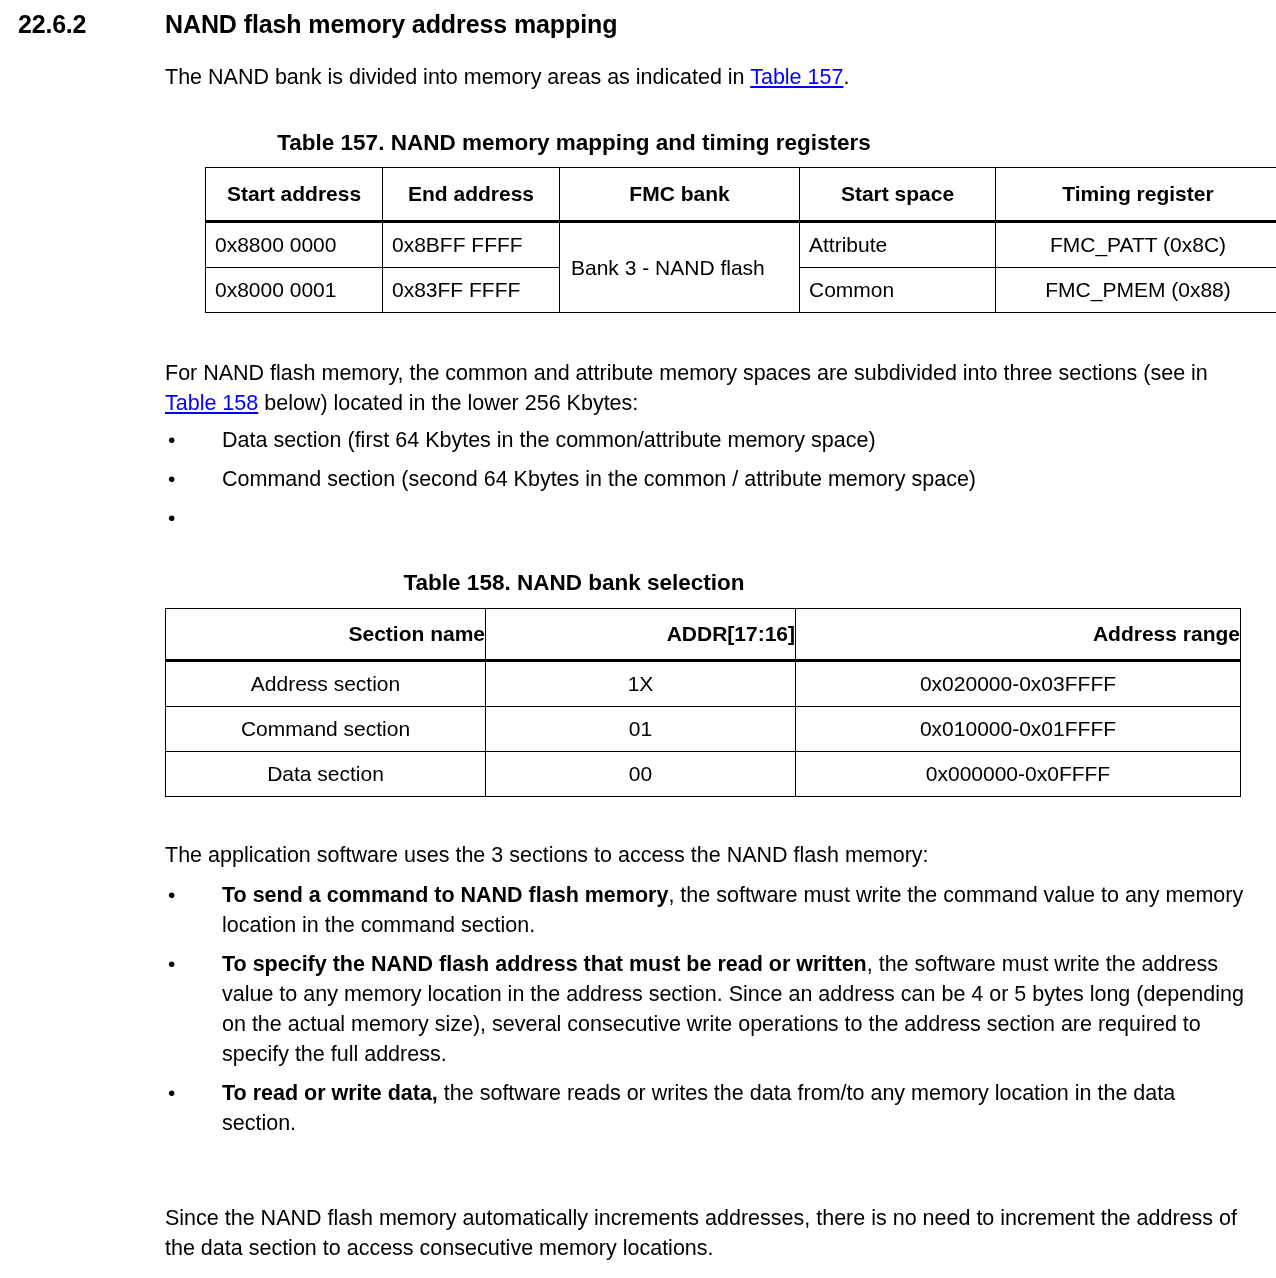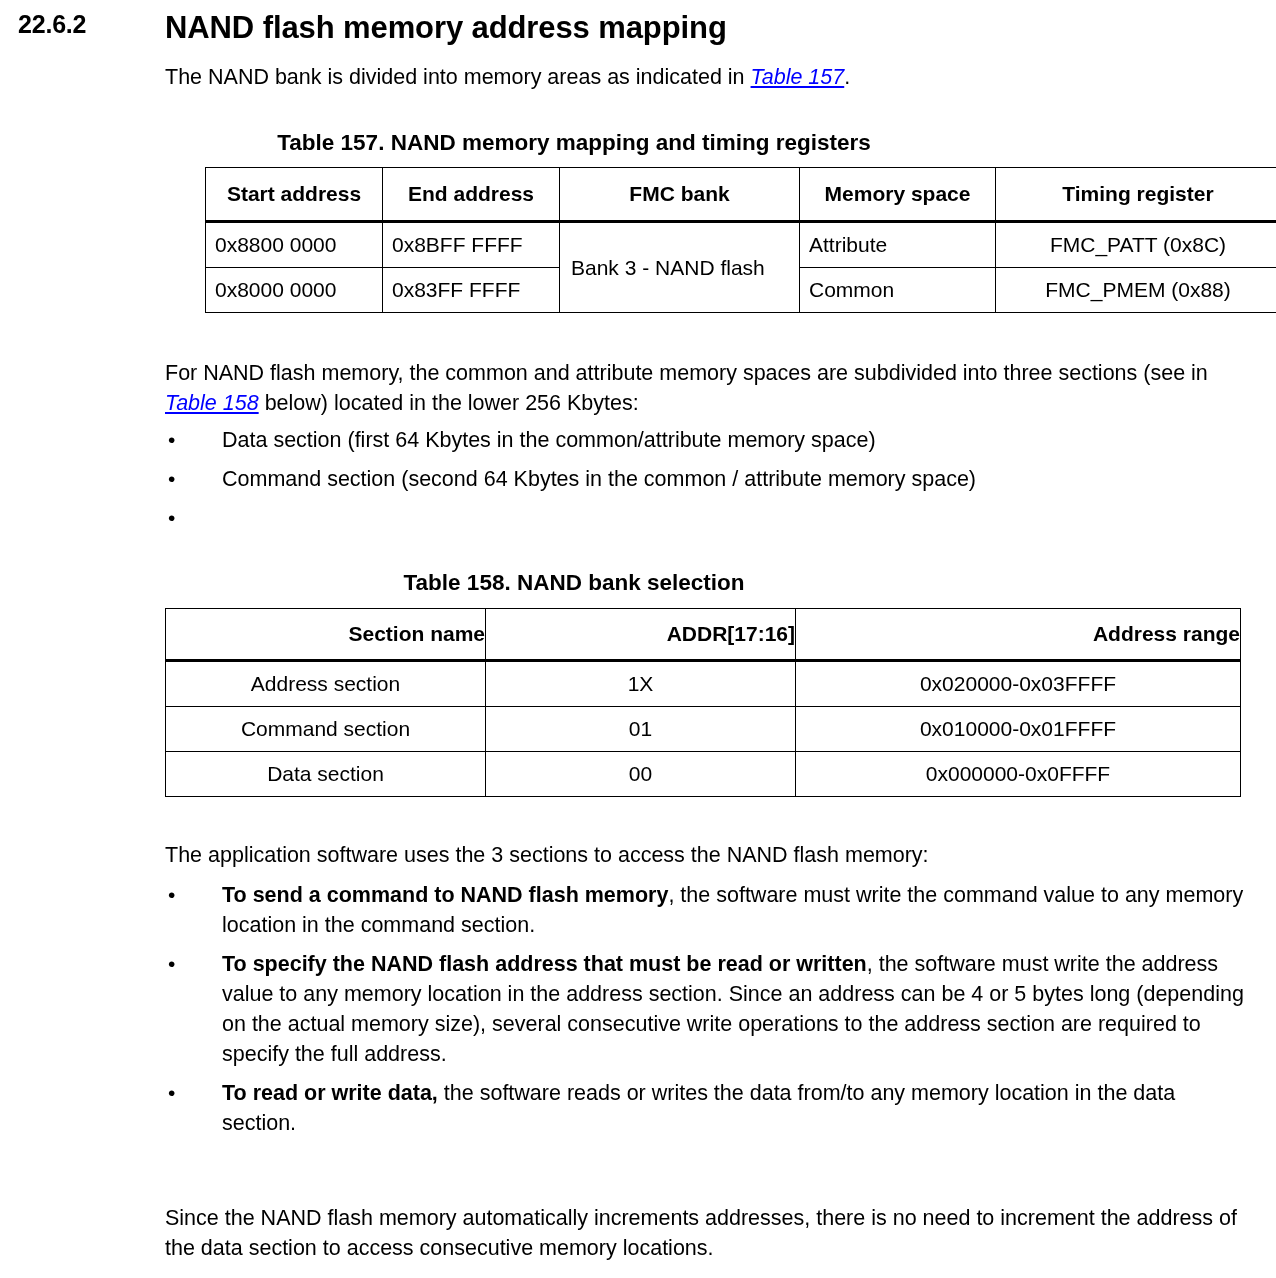--- a/index.html
+++ b/index.html
@@ -29,38 +29,37 @@
     left: 18px;
     top: 0;
     font-size: 25px;
     font-weight: bold;
     letter-spacing: -0.2px;
   }
   .section-title {
     position: absolute;
     left: 165px;
     top: 0;
-    font-size: 31px;
+    font-size: 25px;
     font-weight: bold;
     letter-spacing: -0.1px;
   }
 
   
   .body-block {
     position: absolute;
     left: 165px;
     width: 1082px;
     font-size: 21.5px;
     line-height: 30px;
   }
   .intro-para { top: 62px; }
 
   .tlink {
     color: #0000ff;
-    font-style: italic;
   }
 
   
   .tbl-caption {
     position: absolute;
     left: 0;
     width: 1148px;
     text-align: center;
     font-size: 22.5px;
     font-weight: bold;
@@ -175,34 +174,34 @@
     <col style="width:177px">
     <col style="width:240px">
     <col style="width:196px">
     <col style="width:285px">
   </colgroup>
   <thead>
     <tr>
       <th>Start address</th>
       <th>End address</th>
       <th>FMC bank</th>
-      <th>Memory space</th>
+      <th>Start space</th>
       <th>Timing register</th>
     </tr>
   </thead>
   <tbody>
     <tr>
       <td class="left-cell">0x8800 0000</td>
       <td class="left-cell">0x8BFF FFFF</td>
       <td class="bank-cell" rowspan="2">Bank 3 - NAND flash</td>
       <td class="left-cell">Attribute</td>
       <td class="center-cell">FMC_PATT (0x8C)</td>
     </tr>
     <tr>
-      <td class="left-cell">0x8000 0000</td>
+      <td class="left-cell">0x8000 0001</td>
       <td class="left-cell">0x83FF FFFF</td>
       <td class="left-cell">Common</td>
       <td class="center-cell">FMC_PMEM (0x88)</td>
     </tr>
   </tbody>
 </table>
 
 <div class="body-block" style="top:358px">
   <span>For NAND flash memory, the common and attribute memory spaces are subdivided into three sections (see in </span><a class="tlink" href="#">Table 158</a><span> below) located in the lower 256 Kbytes:</span>
 </div>

